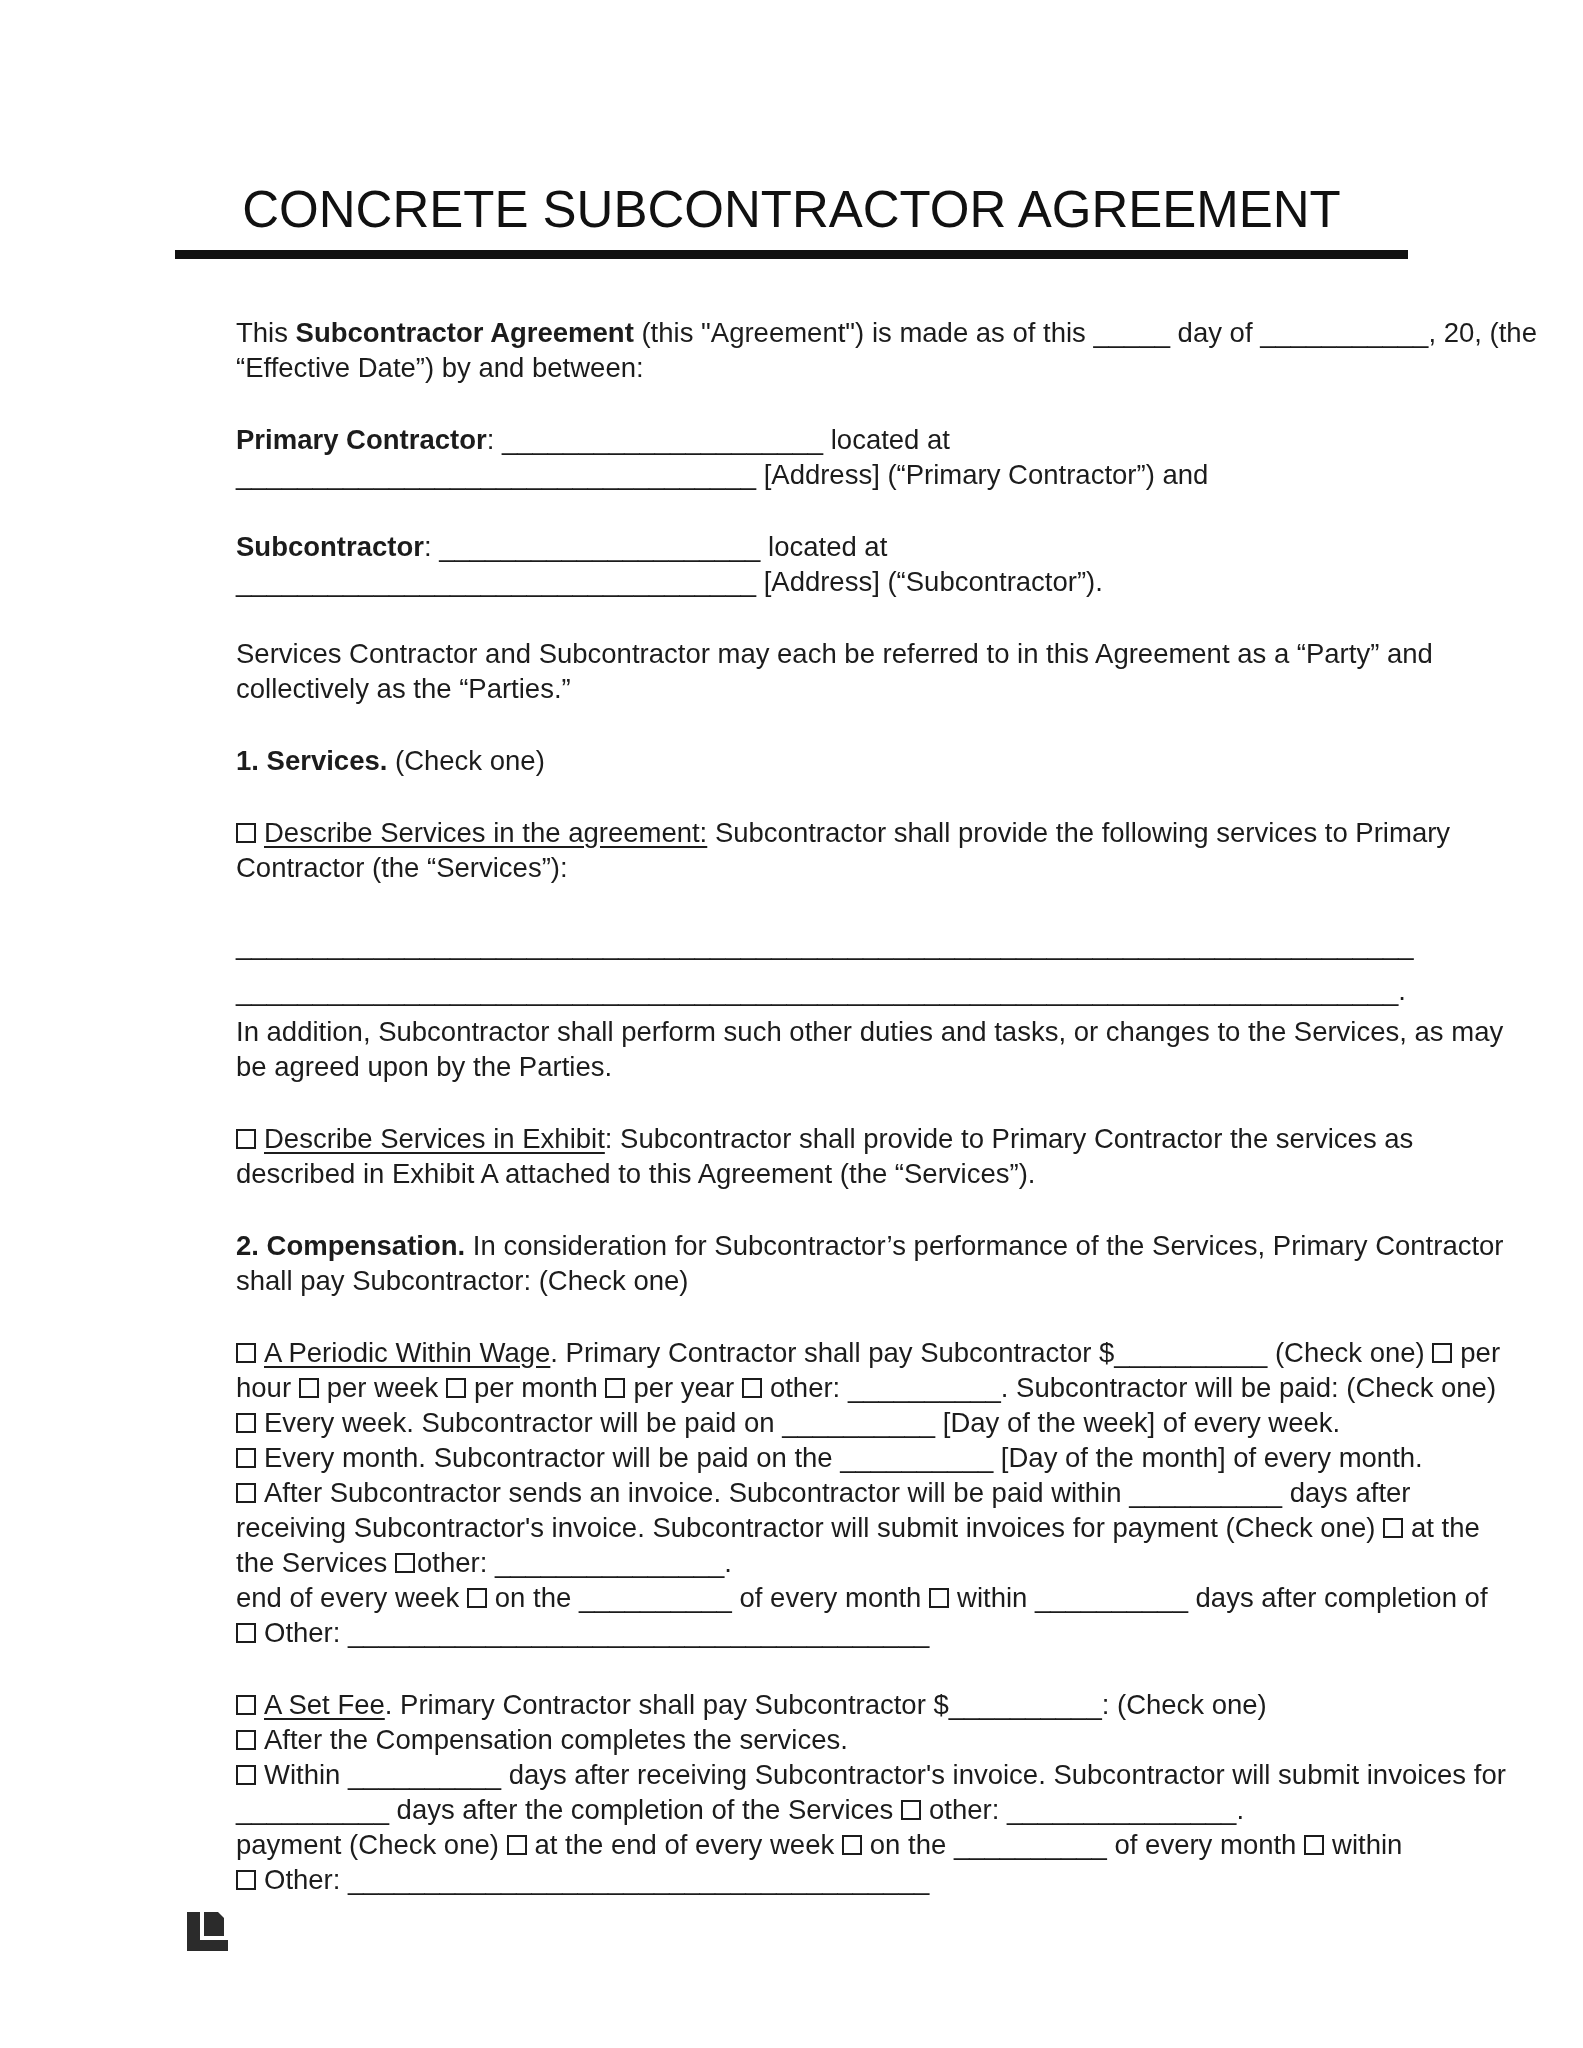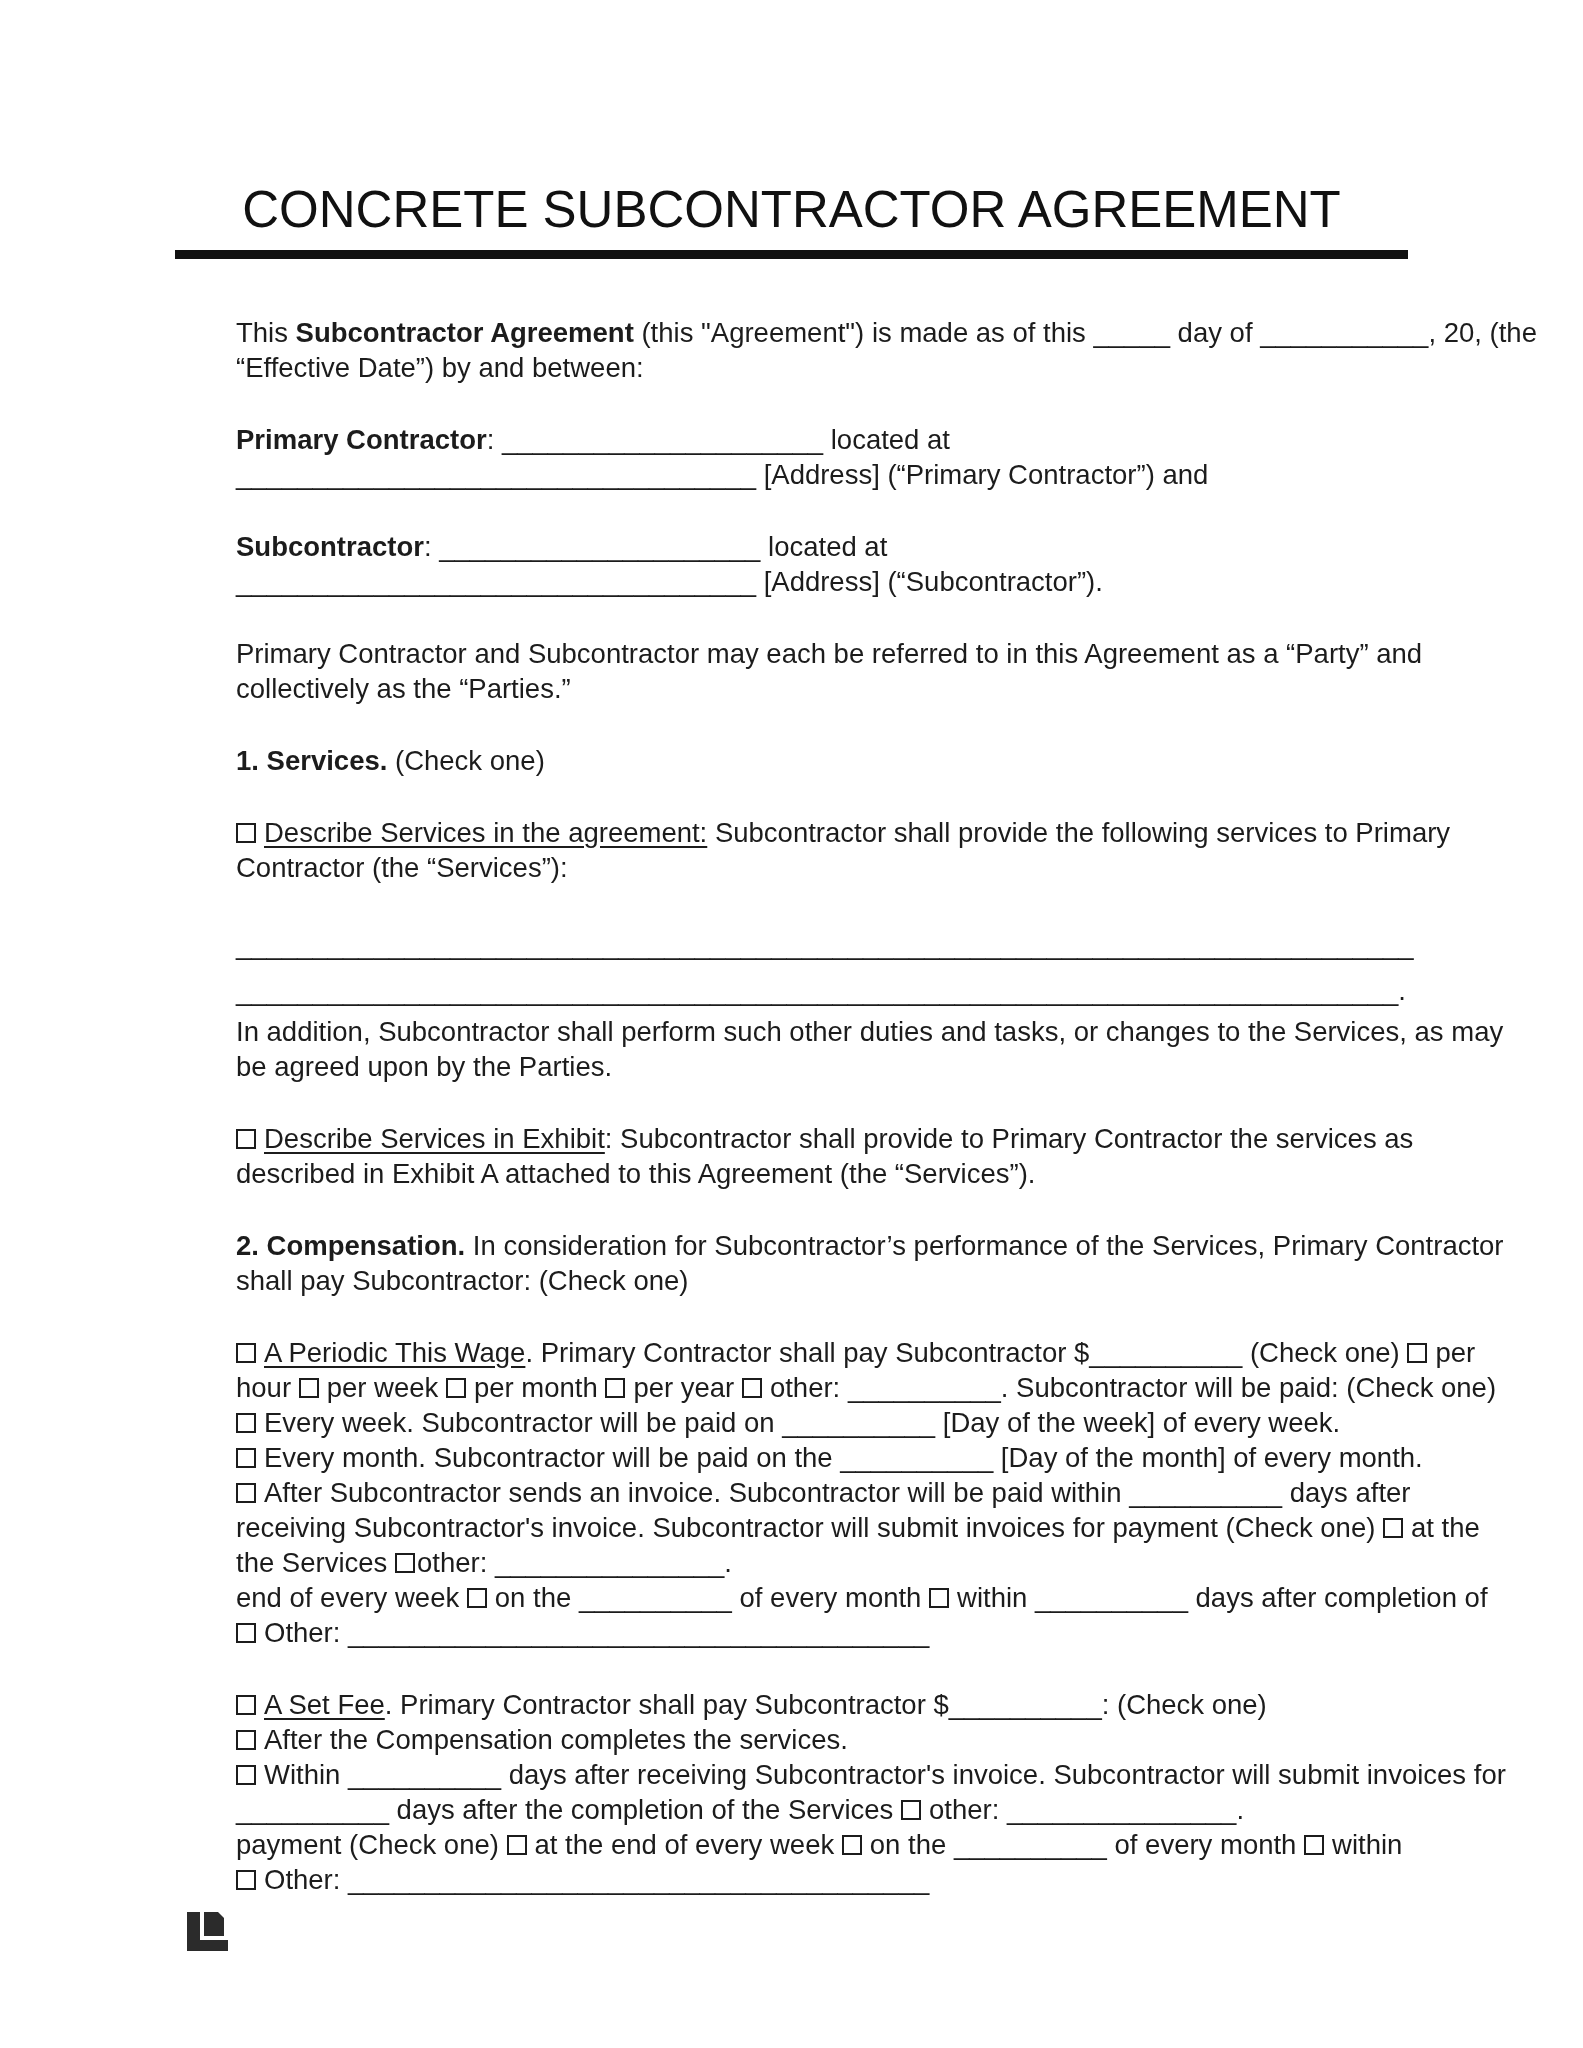--- a/index.html
+++ b/index.html
@@ -71,21 +71,21 @@
       </div>
       <div class="block">
         <div class="line"><span class="b">Primary Contractor</span><span>: _____________________ located at</span></div>
         <div class="line"><span>__________________________________ [Address] (“Primary Contractor”) and</span></div>
       </div>
       <div class="block">
         <div class="line"><span class="b">Subcontractor</span><span>: _____________________ located at</span></div>
         <div class="line"><span>__________________________________ [Address] (“Subcontractor”).</span></div>
       </div>
       <div class="block">
-        <div class="line"><span>Primary Contractor and Subcontractor may each be referred to in this Agreement as a “Party” and</span></div>
+        <div class="line"><span>Services Contractor and Subcontractor may each be referred to in this Agreement as a “Party” and</span></div>
         <div class="line"><span>collectively as the “Parties.”</span></div>
       </div>
       <div class="block">
         <div class="line"><span class="b">1. Services.</span><span> (Check one)</span></div>
       </div>
       <div class="block">
         <div class="line"><span class="cb"></span><span class="u">Describe Services in the agreement:</span><span> Subcontractor shall provide the following services to Primary</span></div>
         <div class="line"><span>Contractor (the “Services”):</span></div>
       </div>
       <div class="block">
@@ -96,21 +96,21 @@
       </div>
       <div class="block">
         <div class="line"><span class="cb"></span><span class="u">Describe Services in Exhibit</span><span>: Subcontractor shall provide to Primary Contractor the services as</span></div>
         <div class="line"><span>described in Exhibit A attached to this Agreement (the “Services”).</span></div>
       </div>
       <div class="block">
         <div class="line"><span class="b">2. Compensation.</span><span> In consideration for Subcontractor’s performance of the Services, Primary Contractor</span></div>
         <div class="line"><span>shall pay Subcontractor: (Check one)</span></div>
       </div>
       <div class="block">
-        <div class="line"><span class="cb"></span><span class="u">A Periodic This Wage</span><span>. Primary Contractor shall pay Subcontractor $__________ (Check one) </span><span class="cb"></span><span>per</span></div>
+        <div class="line"><span class="cb"></span><span class="u">A Periodic Within Wage</span><span>. Primary Contractor shall pay Subcontractor $__________ (Check one) </span><span class="cb"></span><span>per</span></div>
         <div class="line"><span>hour </span><span class="cb"></span><span>per week </span><span class="cb"></span><span>per month </span><span class="cb"></span><span>per year </span><span class="cb"></span><span>other: __________. Subcontractor will be paid: (Check one)</span></div>
         <div class="line"><span class="cb"></span><span>Every week. Subcontractor will be paid on __________ [Day of the week] of every week.</span></div>
         <div class="line"><span class="cb"></span><span>Every month. Subcontractor will be paid on the __________ [Day of the month] of every month.</span></div>
         <div class="line"><span class="cb"></span><span>After Subcontractor sends an invoice. Subcontractor will be paid within __________ days after</span></div>
         <div class="line"><span>receiving Subcontractor's invoice. Subcontractor will submit invoices for payment (Check one) </span><span class="cb"></span><span>at the</span></div>
         <div class="line"><span>the Services </span><span class="cb tight"></span><span>other: _______________.</span></div>
         <div class="line"><span>end of every week </span><span class="cb"></span><span>on the __________ of every month </span><span class="cb"></span><span>within __________ days after completion of</span></div>
         <div class="line"><span class="cb"></span><span>Other: ______________________________________</span></div>
       </div>
       <div class="block">

